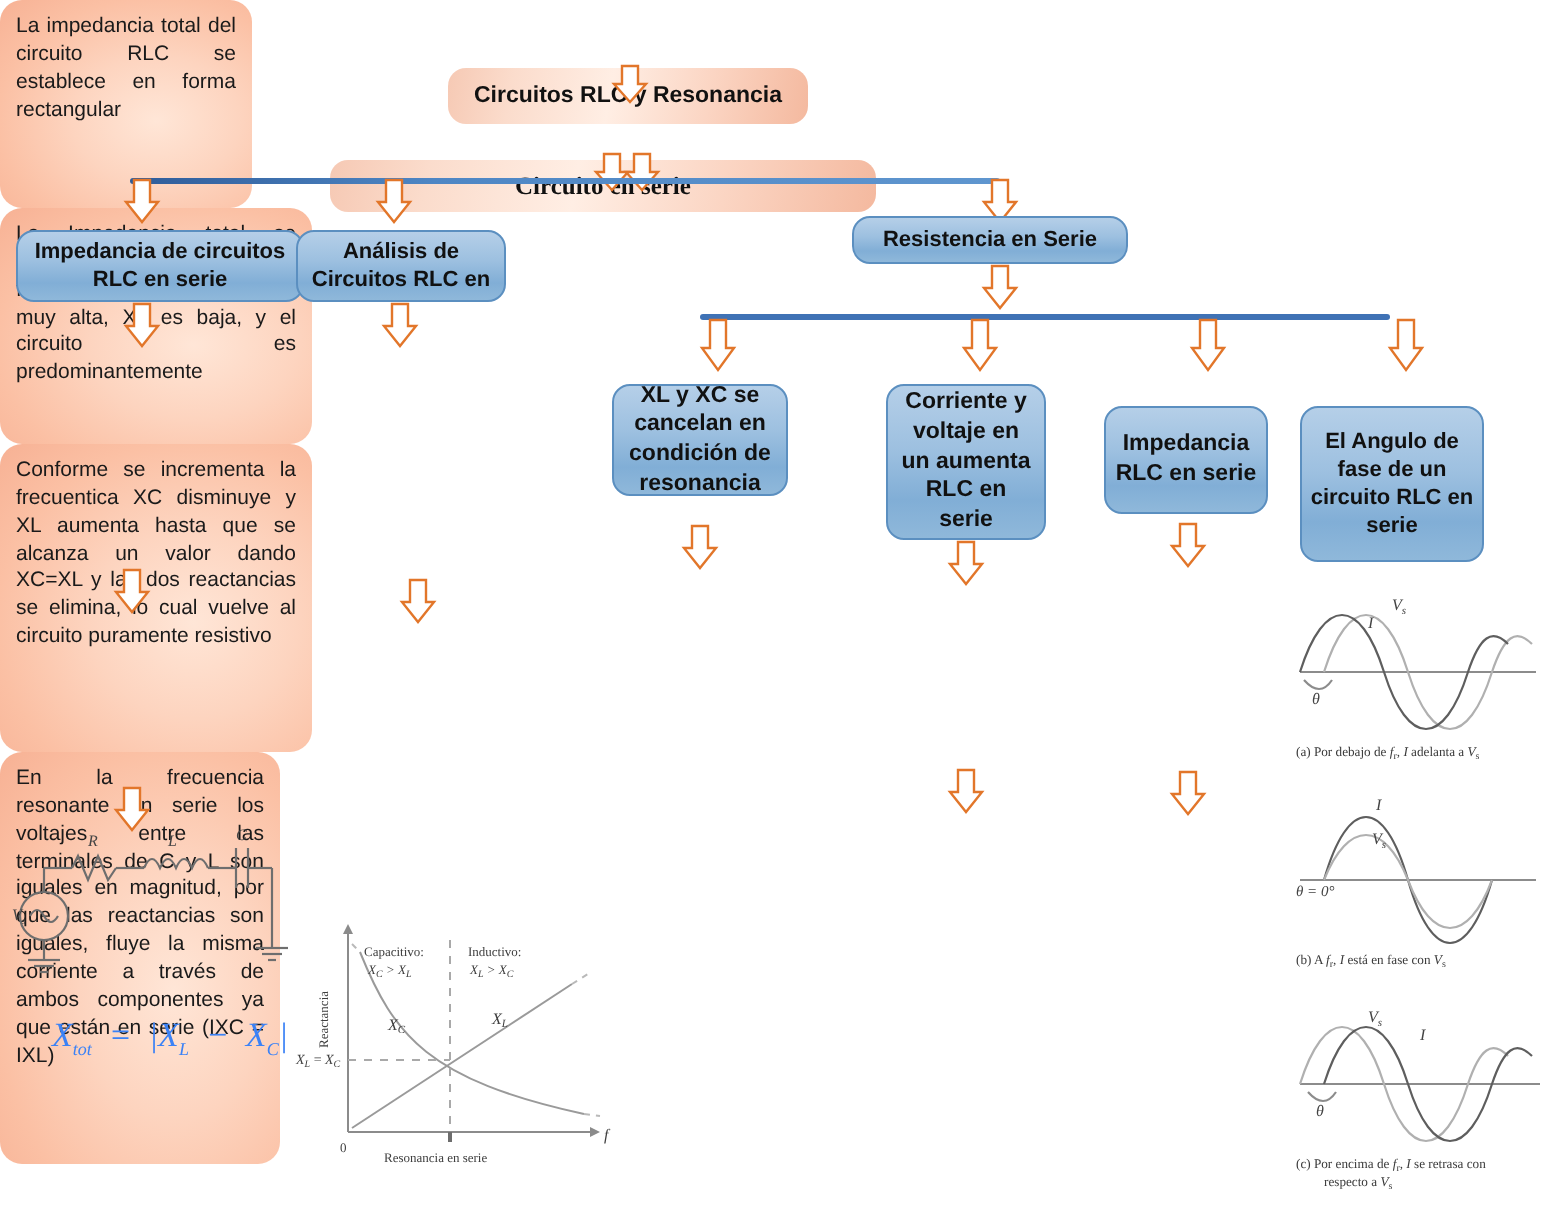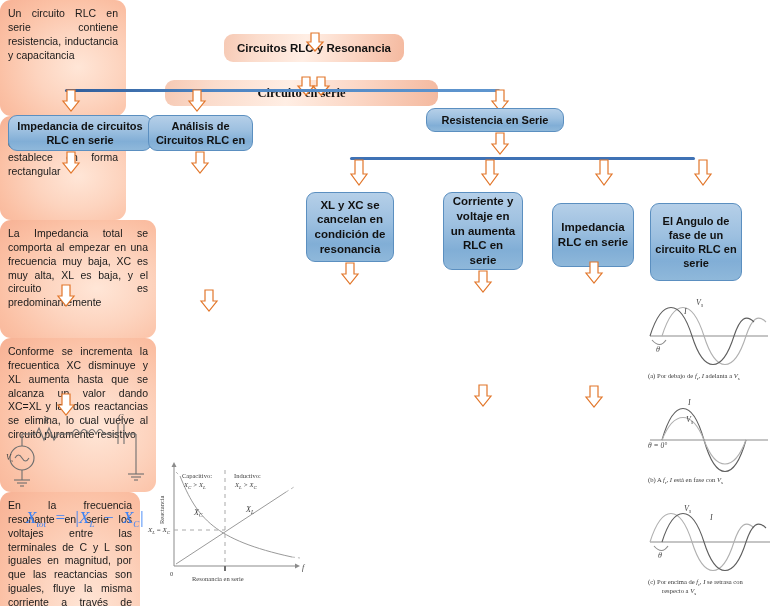--- a/index.html
+++ b/index.html
@@ -150,39 +150,36 @@
     <svg width="18" height="26" viewBox="0 0 18 26">
         <path d="M5 0 L5 14 L1 14 L9 25 L17 14 L13 14 L13 0 Z" fill="#ffffff" stroke="#e2762a" stroke-width="1.2"></path>
       </svg>
   </div>
   <div class="arrow" style="left:694px;top:160px;">
     <svg width="18" height="26" viewBox="0 0 18 26">
         <path d="M5 0 L5 14 L1 14 L9 25 L17 14 L13 14 L13 0 Z" fill="#ffffff" stroke="#e2762a" stroke-width="1.2"></path>
       </svg>
   </div>
 
-  <div class="node blue" style="left:306px;top:192px;width:88px;height:70px;font-size:11.5px;">
+  <div class="node blue" style="left:306px;top:192px;width:88px;height:56px;font-size:11.5px;">
     <span>XL y XC se cancelan en condición de resonancia</span>
   </div>
 
   <div class="node blue" style="left:443px;top:192px;width:80px;height:78px;font-size:11.5px;">
     <span>Corriente y voltaje en un aumenta RLC en serie</span>
   </div>
 
-  <div class="node blue" style="left:552px;top:203px;width:82px;height:64px;font-size:11.5px;">
+  <div class="node blue" style="left:552px;top:203px;width:82px;height:54px;font-size:11.5px;">
     <span>Impedancia RLC en serie</span>
   </div>
 
   <div class="node blue" style="left:650px;top:203px;width:92px;height:78px;font-size:11px;">
     <span>El Angulo de fase de un circuito RLC en serie</span>
   </div>
 
-  <div class="peach" style="left:11px;top:183px;width:110px;height:102px;font-size:10.5px;">
-    <p>Un circuito RLC en serie contiene resistencia, inductancia y capacitancia</p>
-  </div>
 
   <div class="arrow" style="left:57px;top:285px;">
     <svg width="18" height="22" viewBox="0 0 18 22">
         <path d="M5 0 L5 11 L1 11 L9 21 L17 11 L13 11 L13 0 Z" fill="#ffffff" stroke="#e2762a" stroke-width="1.2"></path>
       </svg>
   </div>
 
   <div class="peach" style="left:11px;top:303px;width:110px;height:90px;font-size:10.5px;">
     <p>La impedancia total del circuito RLC se establece en forma rectangular</p>
   </div>

